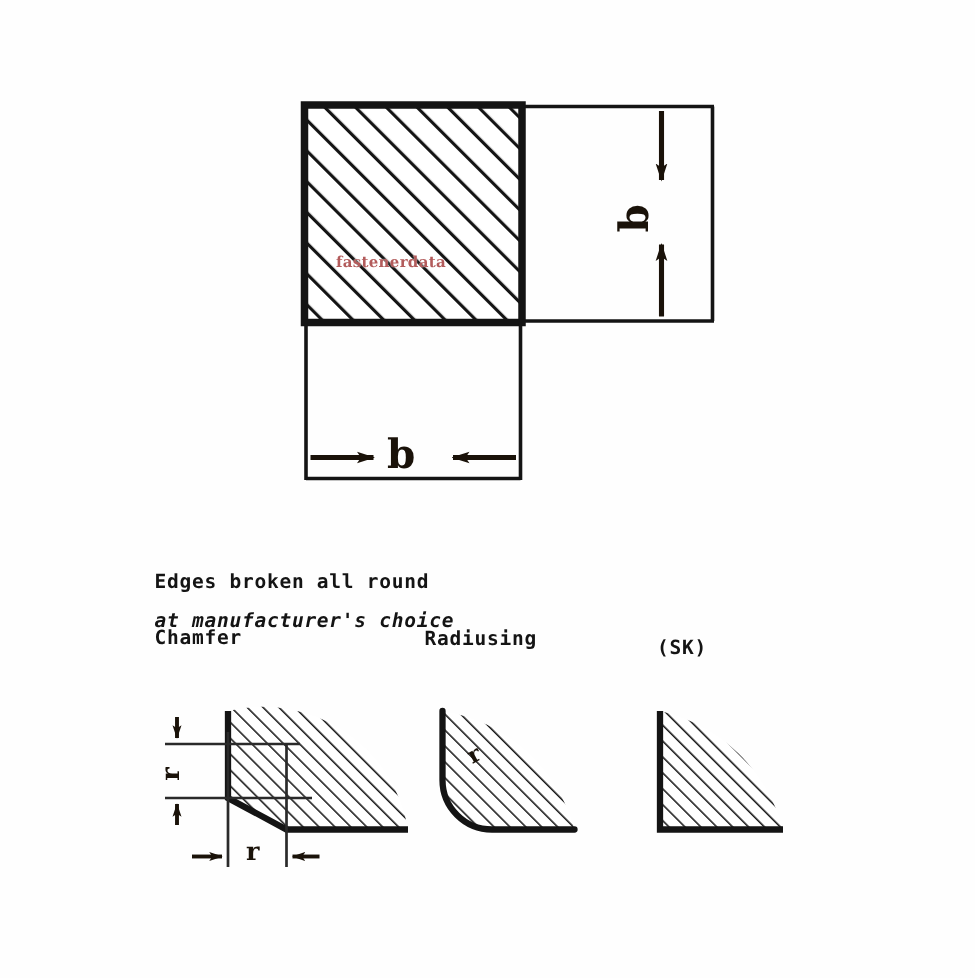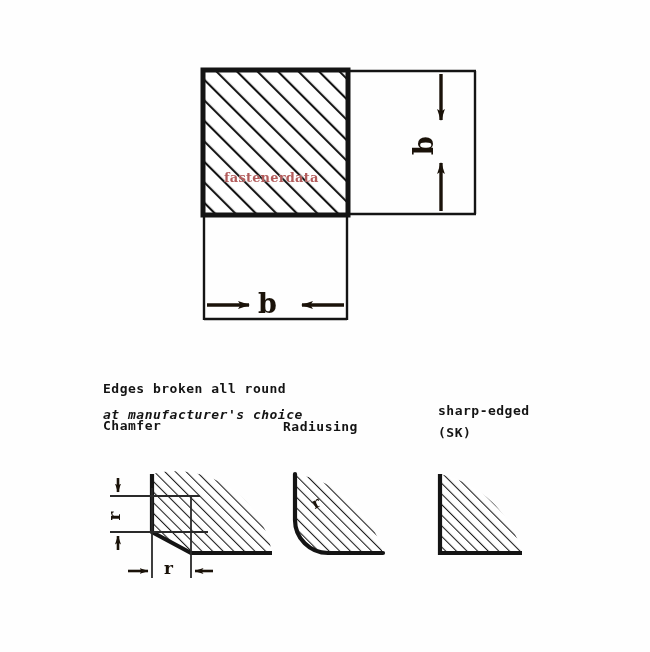--- a/index.html
+++ b/index.html
@@ -66,21 +66,21 @@
   #dim-r-horizontal {
     left: 164px;
     top: 558px;
     font-size: 17px;
   }
   #watermark {
     position: absolute;
     left: 224px;
     top: 170px;
     font-family: "DejaVu Serif", serif;
-    font-size: 13px;
+    font-size: 10px;
     font-weight: 700;
     color: #b35c5c;
     letter-spacing: 0.2px;
     text-shadow: 0 0 1px rgba(255,255,255,0.85);
   }
   #radius-r-mid {
     position: absolute;
     left: 312px;
     top: 494px;
     font-family: "DejaVu Serif", serif;
@@ -189,21 +189,20 @@
       <path d="M 440,474 L 440,553 L 522,553
                A 110,110 0 0 0 440,474 Z" fill="url(#hatchDetail)"></path>
       <path d="M 440,474 L 440,553 L 522,553" fill="none" stroke="#141414" stroke-width="4.2" stroke-linejoin="miter"></path>
     </g>
   </svg>
 
   <div class="note-line" id="note-line-1">Edges broken all round</div>
   <div class="note-line" id="note-line-2">Chamfer</div>
   <div class="note-line" id="note-line-3">at manufacturer's choice</div>
   <div class="note-line" id="note-radiusing">Radiusing</div>
-  <div class="note-line" id="note-sharp">sharp-edged</div>
   <div class="note-line" id="note-sk">(SK)</div>
 
   <div class="dimlabel" id="dim-b-vertical">b</div>
   <div class="dimlabel" id="dim-b-horizontal">b</div>
   <div class="dimlabel" id="dim-r-vertical">r</div>
   <div class="dimlabel" id="dim-r-horizontal">r</div>
   <div id="radius-r-mid">r</div>
 
   <div id="watermark">fastenerdata</div>
 

